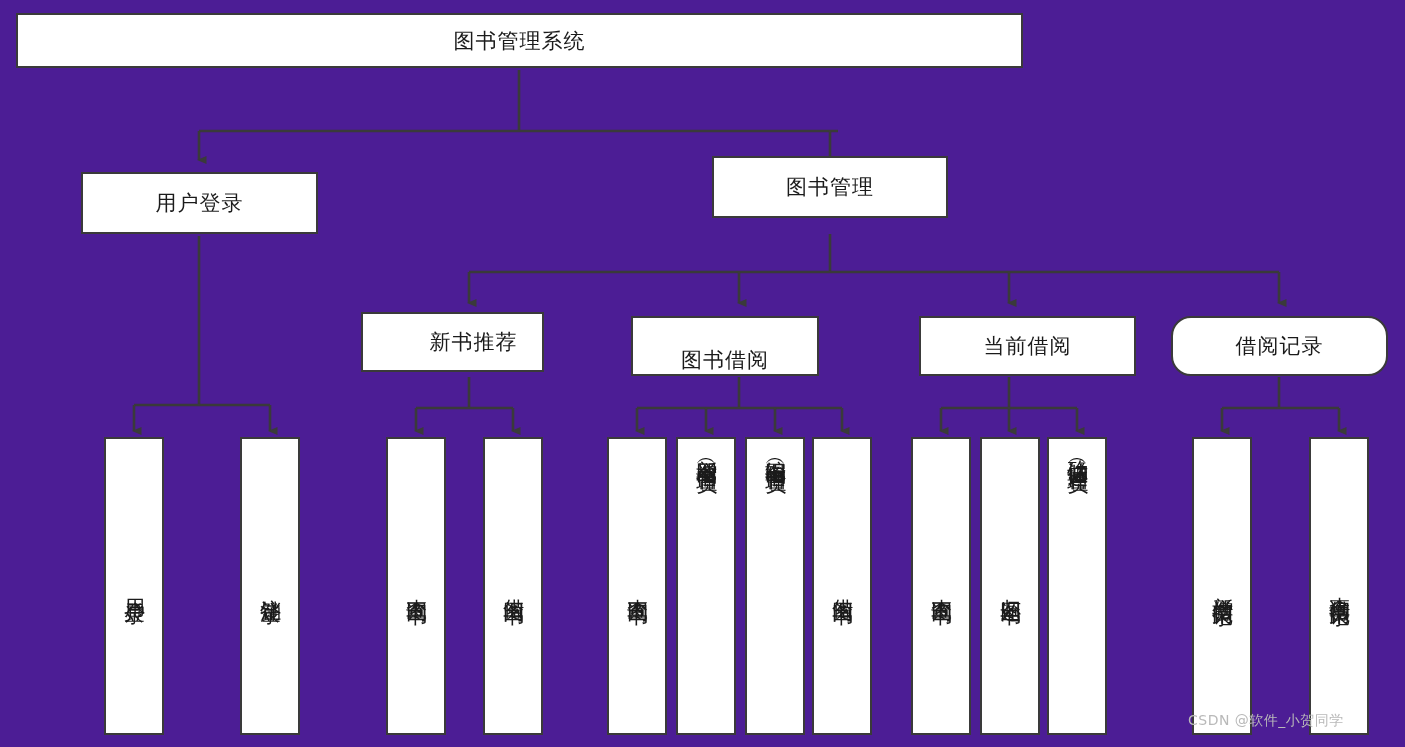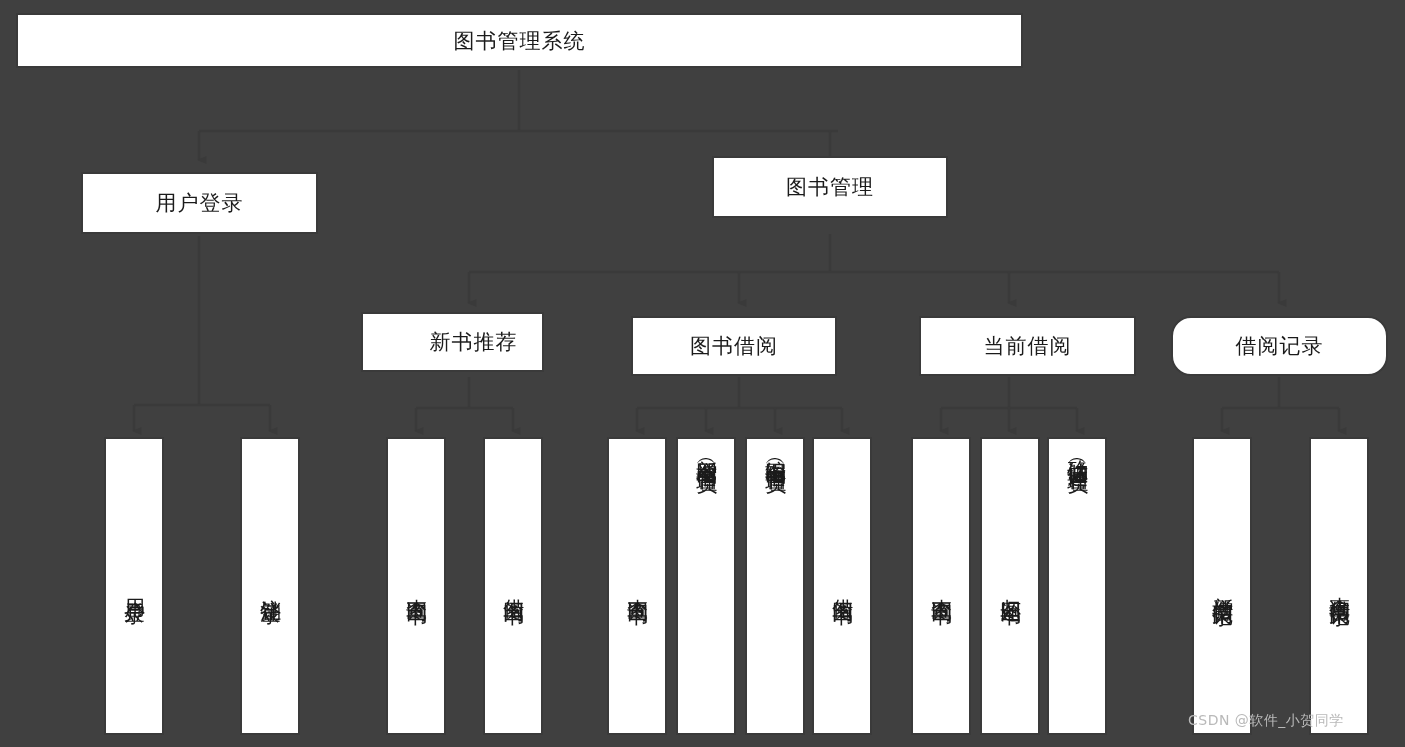--- a/index.html
+++ b/index.html
@@ -4,21 +4,21 @@
 <style>
   html, body {
     margin: 0;
     padding: 0;
     background: #ffffff;
   }
   #canvas {
     position: relative;
     width: 1405px;
     height: 747px;
-    background: #404040;
+    background: #4c1d95;
     font-family: "DejaVu Sans", "Liberation Sans", sans-serif;
     overflow: hidden;
   }
   .node {
     position: absolute;
     box-sizing: border-box;
     border: 2px solid #3a3a3a;
     background: #ffffff;
     display: flex;
     align-items: center;
@@ -131,21 +131,21 @@
   <div class="node h" style="left:81px; top:172px; width:237px; height:62px;">
     <span>用户登录</span>
   </div>
   <div class="node h" style="left:712px; top:156px; width:236px; height:62px;">
     <span>图书管理</span>
   </div>
 
   <div class="node h" style="left:361px; top:312px; width:183px; height:60px;padding-left:42px;">
     <span>新书推荐</span>
   </div>
-  <div class="node h" style="left:631px; top:316px; width:206px; height:60px;">
+  <div class="node h" style="left:631px; top:316px; width:188px; height:60px;align-items:flex-end;">
     <span>图书借阅</span>
   </div>
   <div class="node h" style="left:919px; top:316px; width:217px; height:60px;">
     <span>当前借阅</span>
   </div>
   <div class="node h" style="left:1171px; top:316px; width:217px; height:60px;border-radius:20px;">
     <span>借阅记录</span>
   </div>
 
   <div class="node v mid" style="left:104px; top:437px; width:60px; height:298px;">

